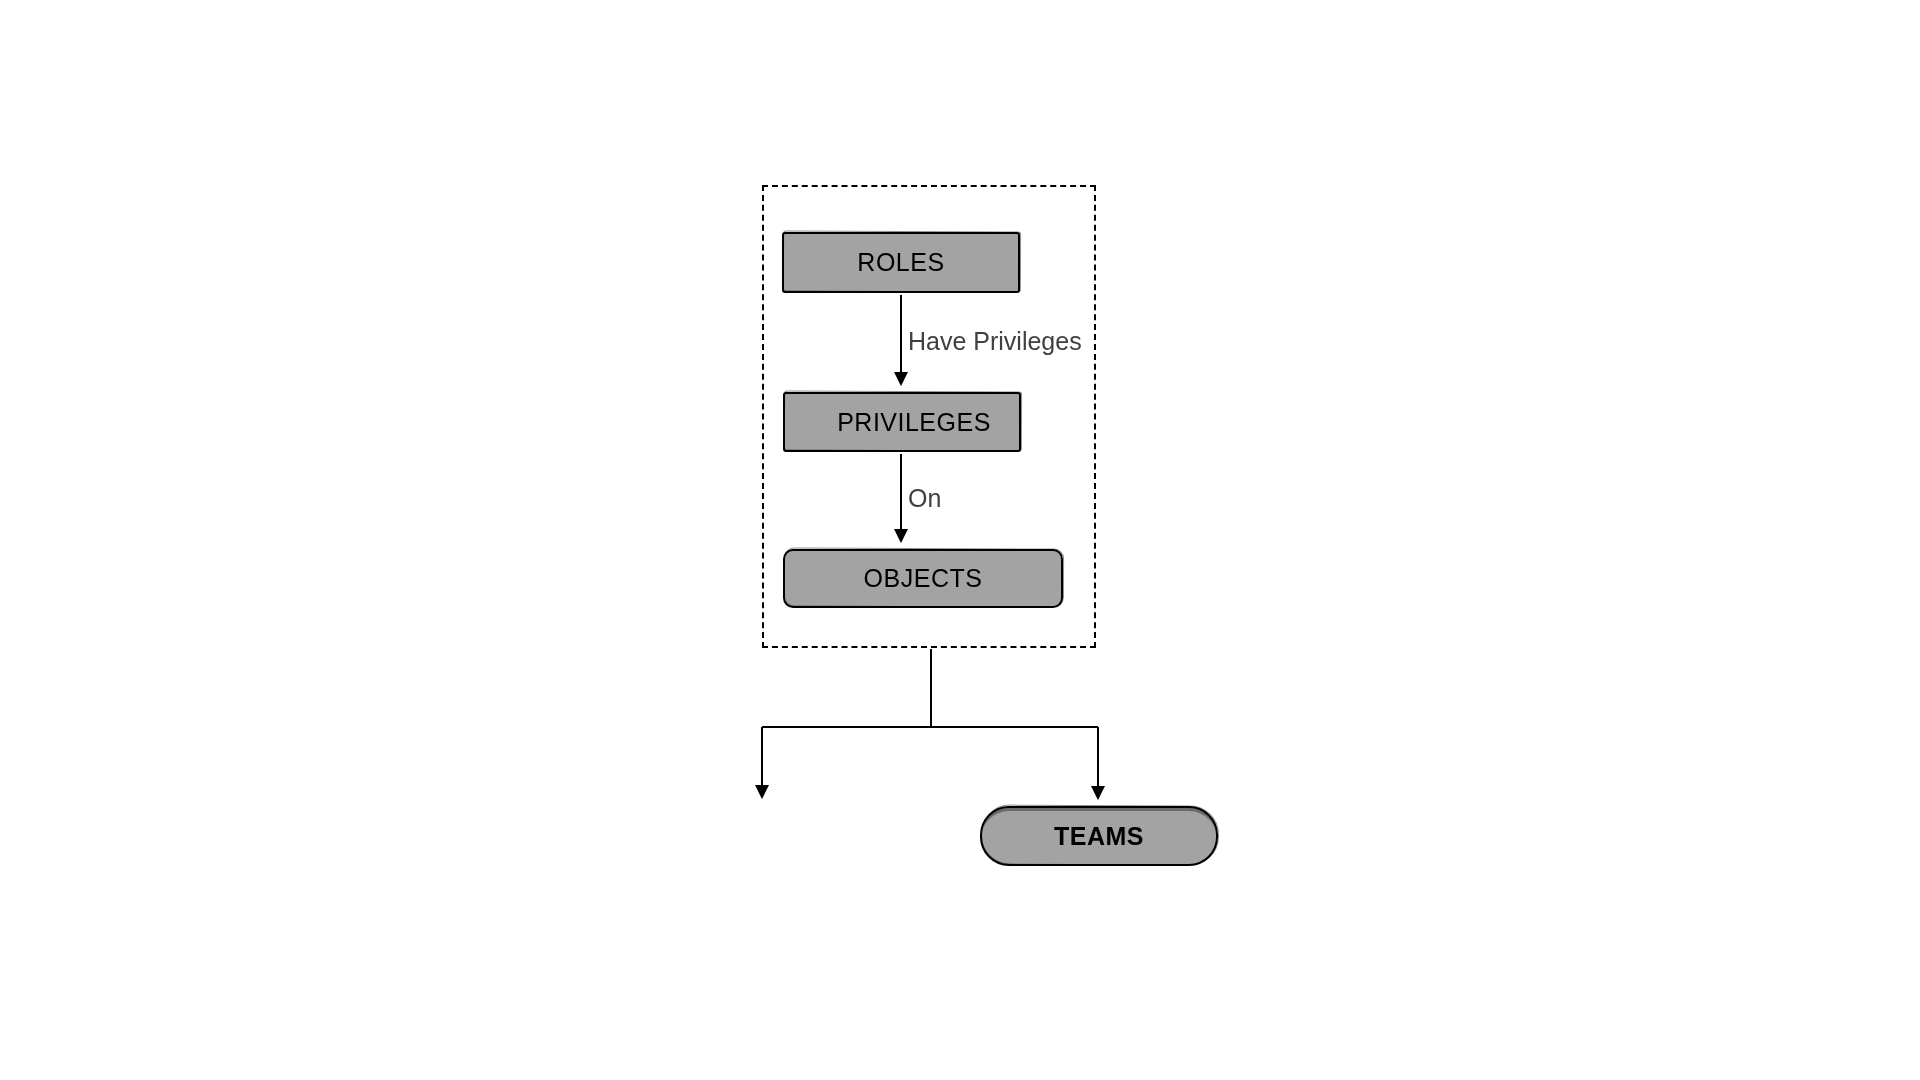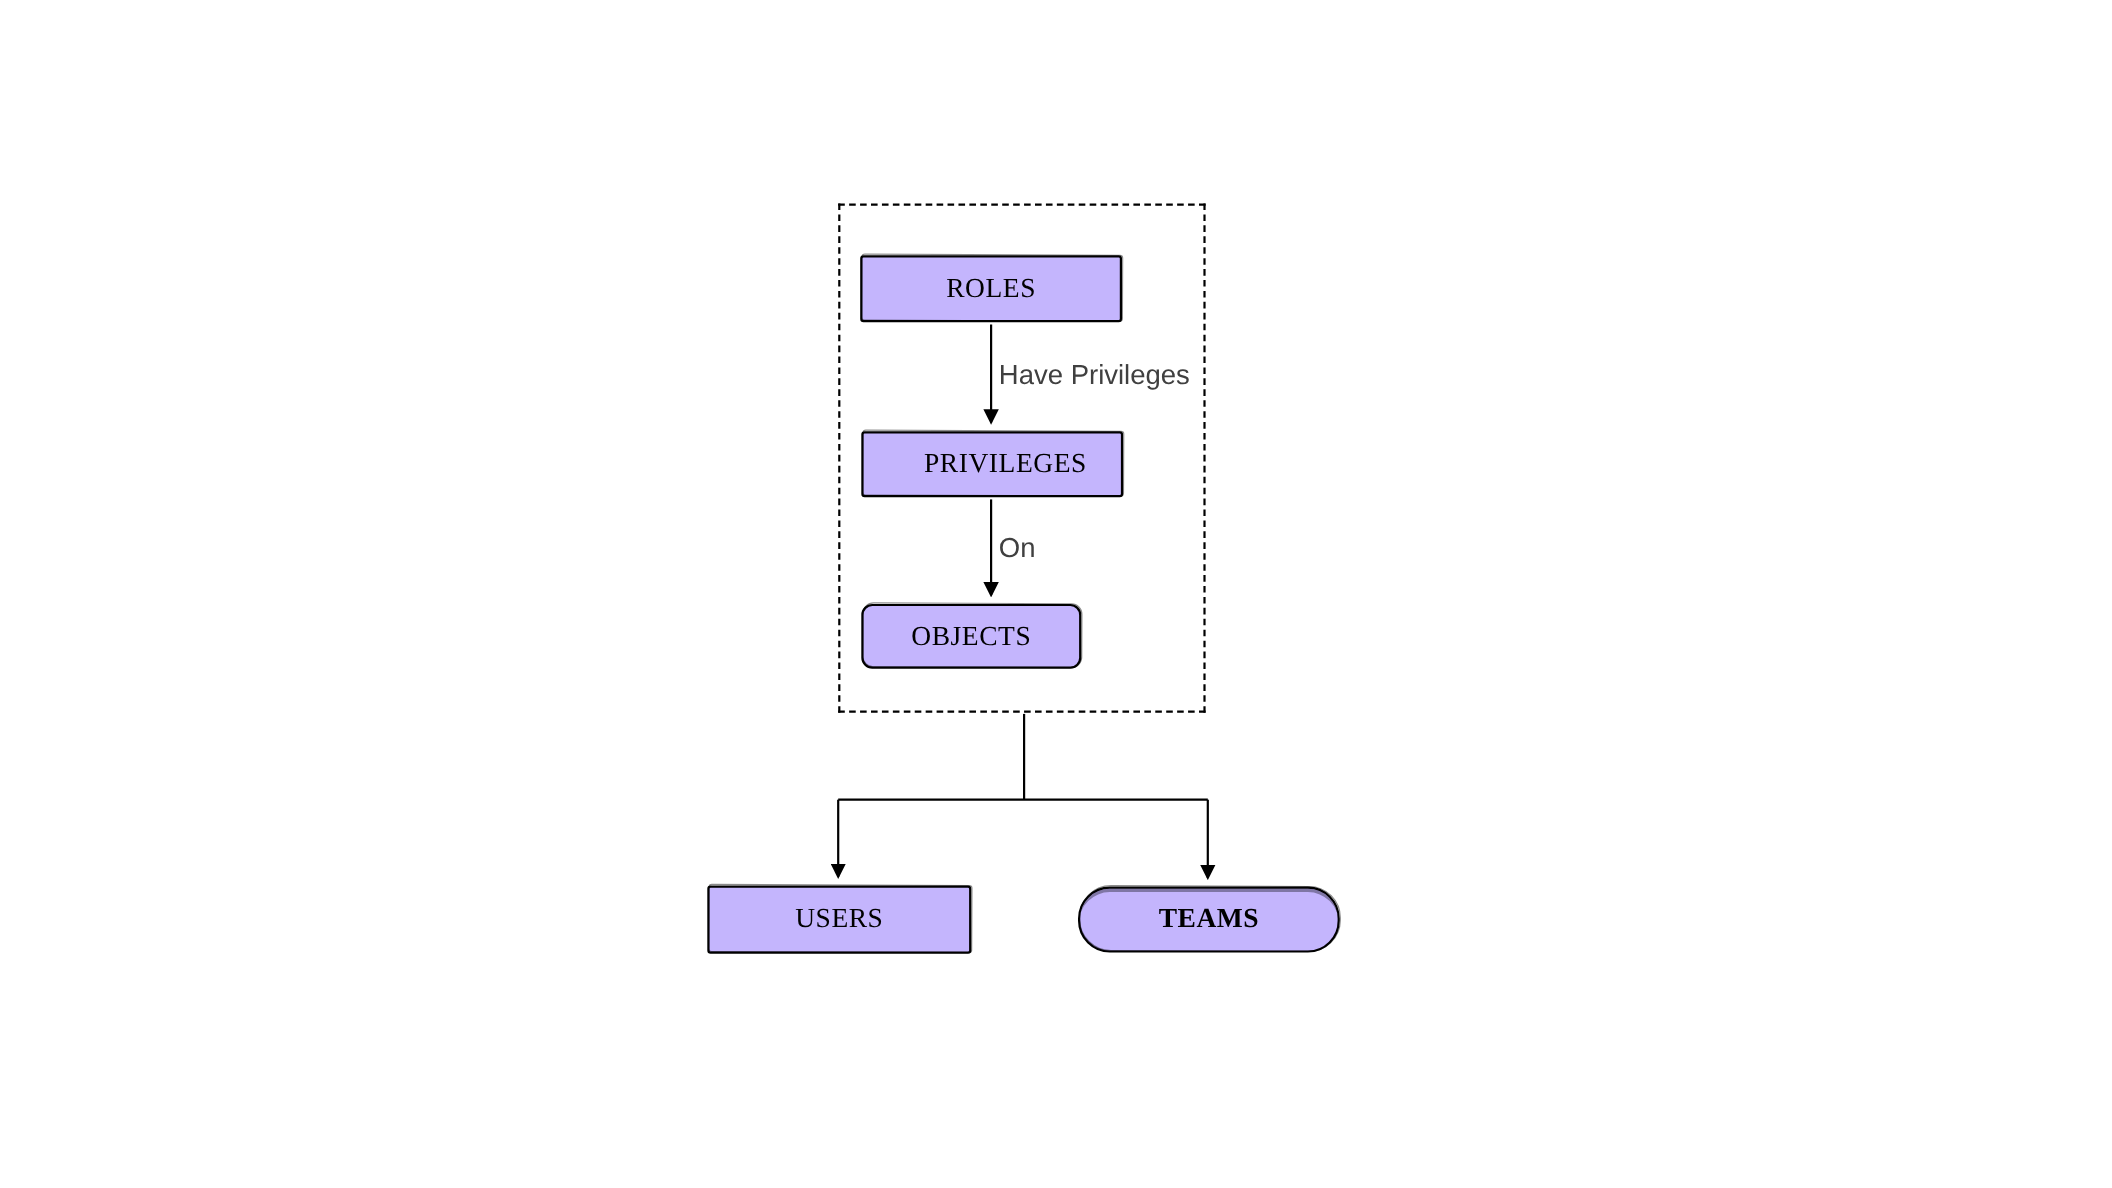--- a/index.html
+++ b/index.html
@@ -29,44 +29,43 @@
     top: 185px;
     width: 334px;
     height: 463px;
     border: 2.5px dashed #000000;
     box-sizing: border-box;
     background: transparent;
   }
   .node {
     position: absolute;
     box-sizing: border-box;
-    background: #c4b5fd;
+    background: #a3a3a3;
     border: 2px solid #000000;
     border-radius: 3px;
     display: flex;
     align-items: center;
     justify-content: center;
     font-size: 25px;
     color: #000000;
     letter-spacing: 0.5px;
-    font-family: Liberation Serif, serif;
   }
   
   .node::after {
     content: "";
     position: absolute;
     left: -1px; right: -3px; top: -3px; bottom: -1px;
     border: 1.5px solid rgba(0,0,0,0.45);
     border-radius: inherit;
     transform: rotate(0.25deg);
     pointer-events: none;
   }
   .node--roles      { left: 782px; top: 232px; width: 238px; height: 61px; }
   .node--privileges { left: 783px; top: 392px; width: 238px; height: 60px; padding-left: 24px; }
-  .node--objects    { left: 783px; top: 549px; width: 200px; height: 59px; border-radius: 10px; text-align: right; }
+  .node--objects    { left: 783px; top: 549px; width: 280px; height: 59px; border-radius: 10px; text-align: right; }
   .node--users      { left: 643px; top: 805px; width: 240px; height: 62px; }
   .node--teams      { left: 980px; top: 806px; width: 238px; height: 60px; font-weight: 700; box-shadow: inset 0 4px 0 -1px rgba(0,0,0,0.35); border-radius: 29px; }
   .edge-label {
     position: absolute;
     font-size: 25px;
     color: #404040;
     background: #ffffff;
     white-space: nowrap;
     line-height: 30px;
     padding: 0 2px;
@@ -106,23 +105,20 @@
   </div>
 
   <div class="node node--privileges">
     <span>PRIVILEGES</span>
   </div>
 
   <div class="node node--objects">
     <span>OBJECTS</span>
   </div>
 
-  <div class="node node--users">
-    <span>USERS</span>
-  </div>
 
   <div class="node node--teams">
     <span>TEAMS</span>
   </div>
 
   <div class="edge-label edge-label--have-privileges">Have Privileges</div>
 
   <div class="edge-label edge-label--on">On</div>
 
 </div>

